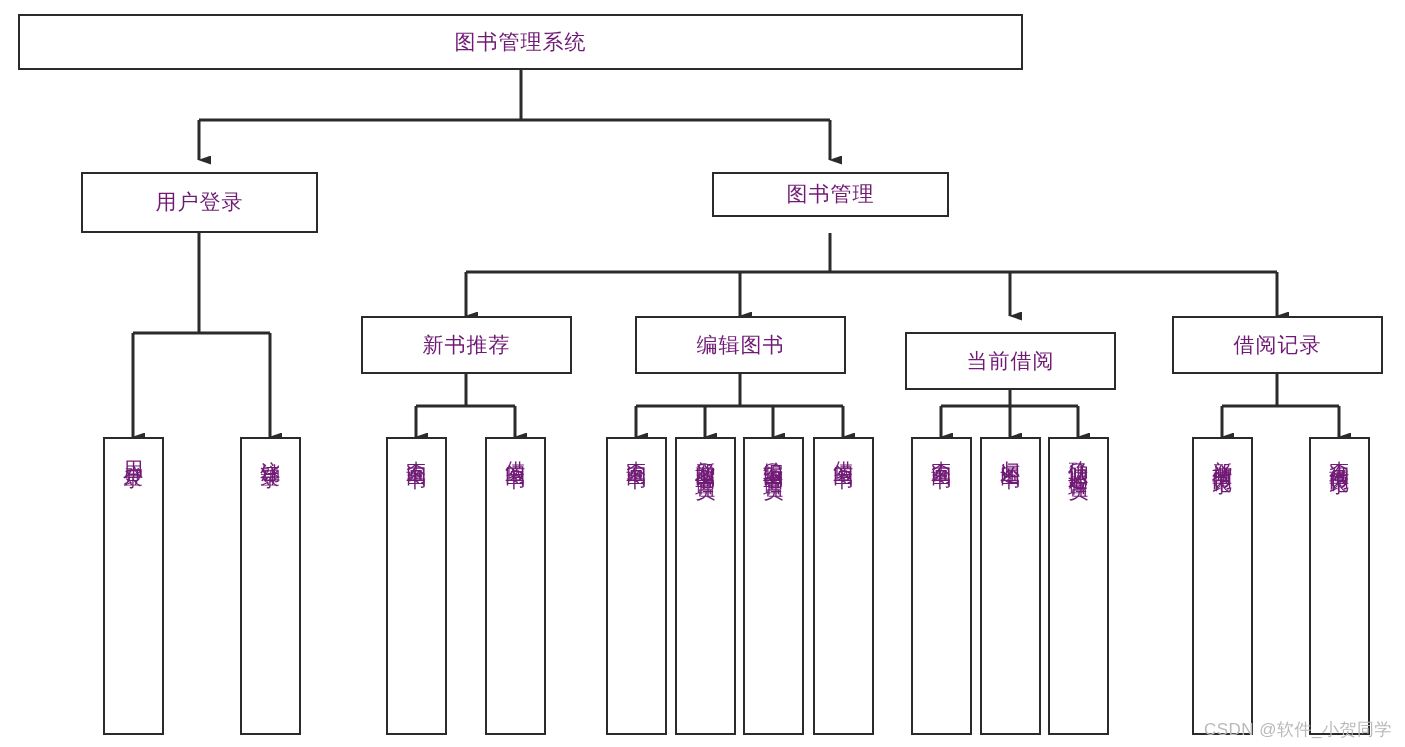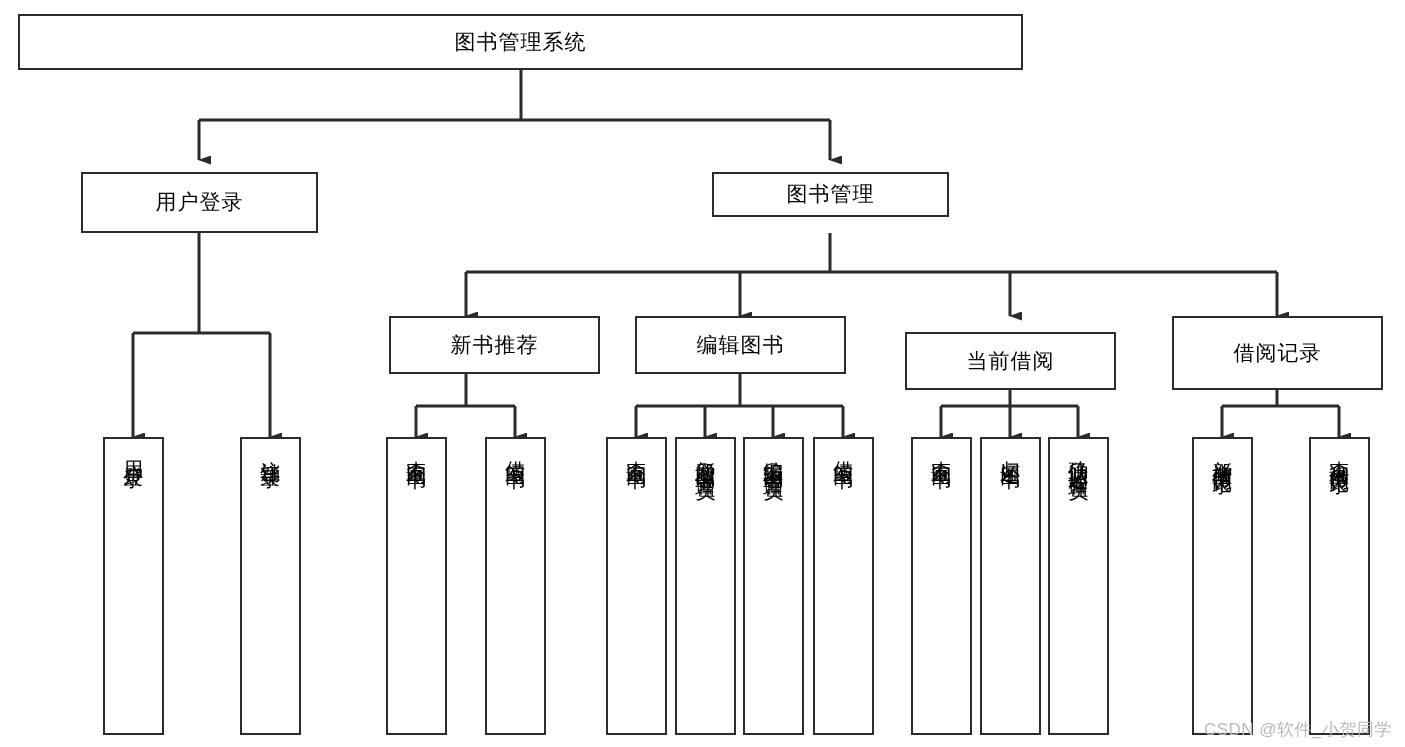--- a/index.html
+++ b/index.html
@@ -27,21 +27,21 @@
     background:#ffffff;
     display:flex;
     align-items:center;
     justify-content:center;
     text-align:center;
   }
   .node-label{
     font-size:21px;
     line-height:1.15;
     letter-spacing:1px;
-    color:#000000;
+    color:#701a75;
     white-space:nowrap;
     text-align:right;
   }
   .node.vertical{
     align-items:flex-start;
     padding-top:6px;
   }
   .node.vertical .node-label{
     writing-mode:vertical-rl;
     text-orientation:upright;
@@ -124,33 +124,33 @@
   </div>
 
   <div class="node" style="left:81px; top:172px; width:237px; height:61px;">
     <span class="node-label">用户登录</span>
   </div>
 
   <div class="node" style="left:712px; top:172px; width:237px; height:45px;">
     <span class="node-label">图书管理</span>
   </div>
 
-  <div class="node" style="left:361px; top:316px; width:211px; height:58px;margin-left:28px;">
+  <div class="node" style="left:361px; top:316px; width:211px; height:58px;">
     <span class="node-label">新书推荐</span>
   </div>
 
   <div class="node" style="left:635px; top:316px; width:211px; height:58px;">
     <span class="node-label">编辑图书</span>
   </div>
 
   <div class="node" style="left:905px; top:332px; width:211px; height:58px;">
     <span class="node-label">当前借阅</span>
   </div>
 
-  <div class="node" style="left:1172px; top:316px; width:211px; height:74px;">
+  <div class="node" style="left:1172px; top:316px; width:211px; height:58px;">
     <span class="node-label">借阅记录</span>
   </div>
 
   <div class="node vertical" style="left:103px; top:437px; width:61px; height:298px;">
     <span class="node-label">用户登录</span>
   </div>
 
   <div class="node vertical" style="left:240px; top:437px; width:61px; height:298px;">
     <span class="node-label">注销登录</span>
   </div>

